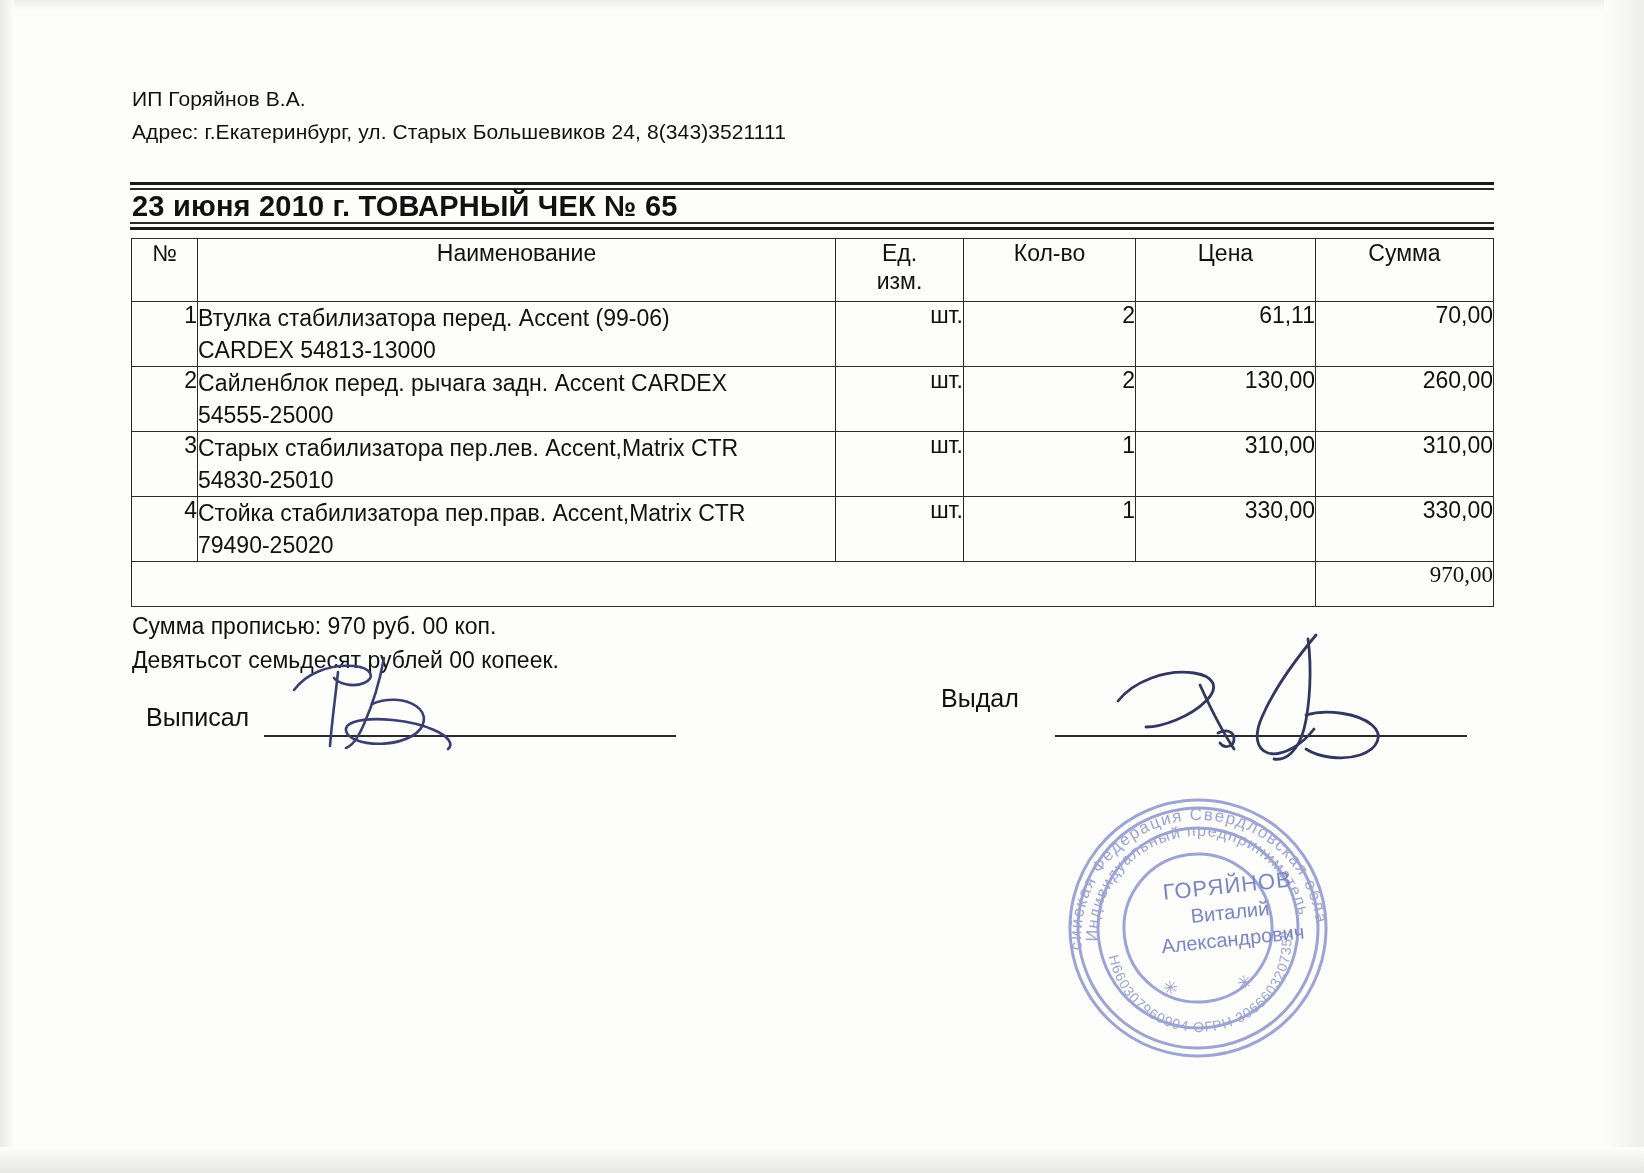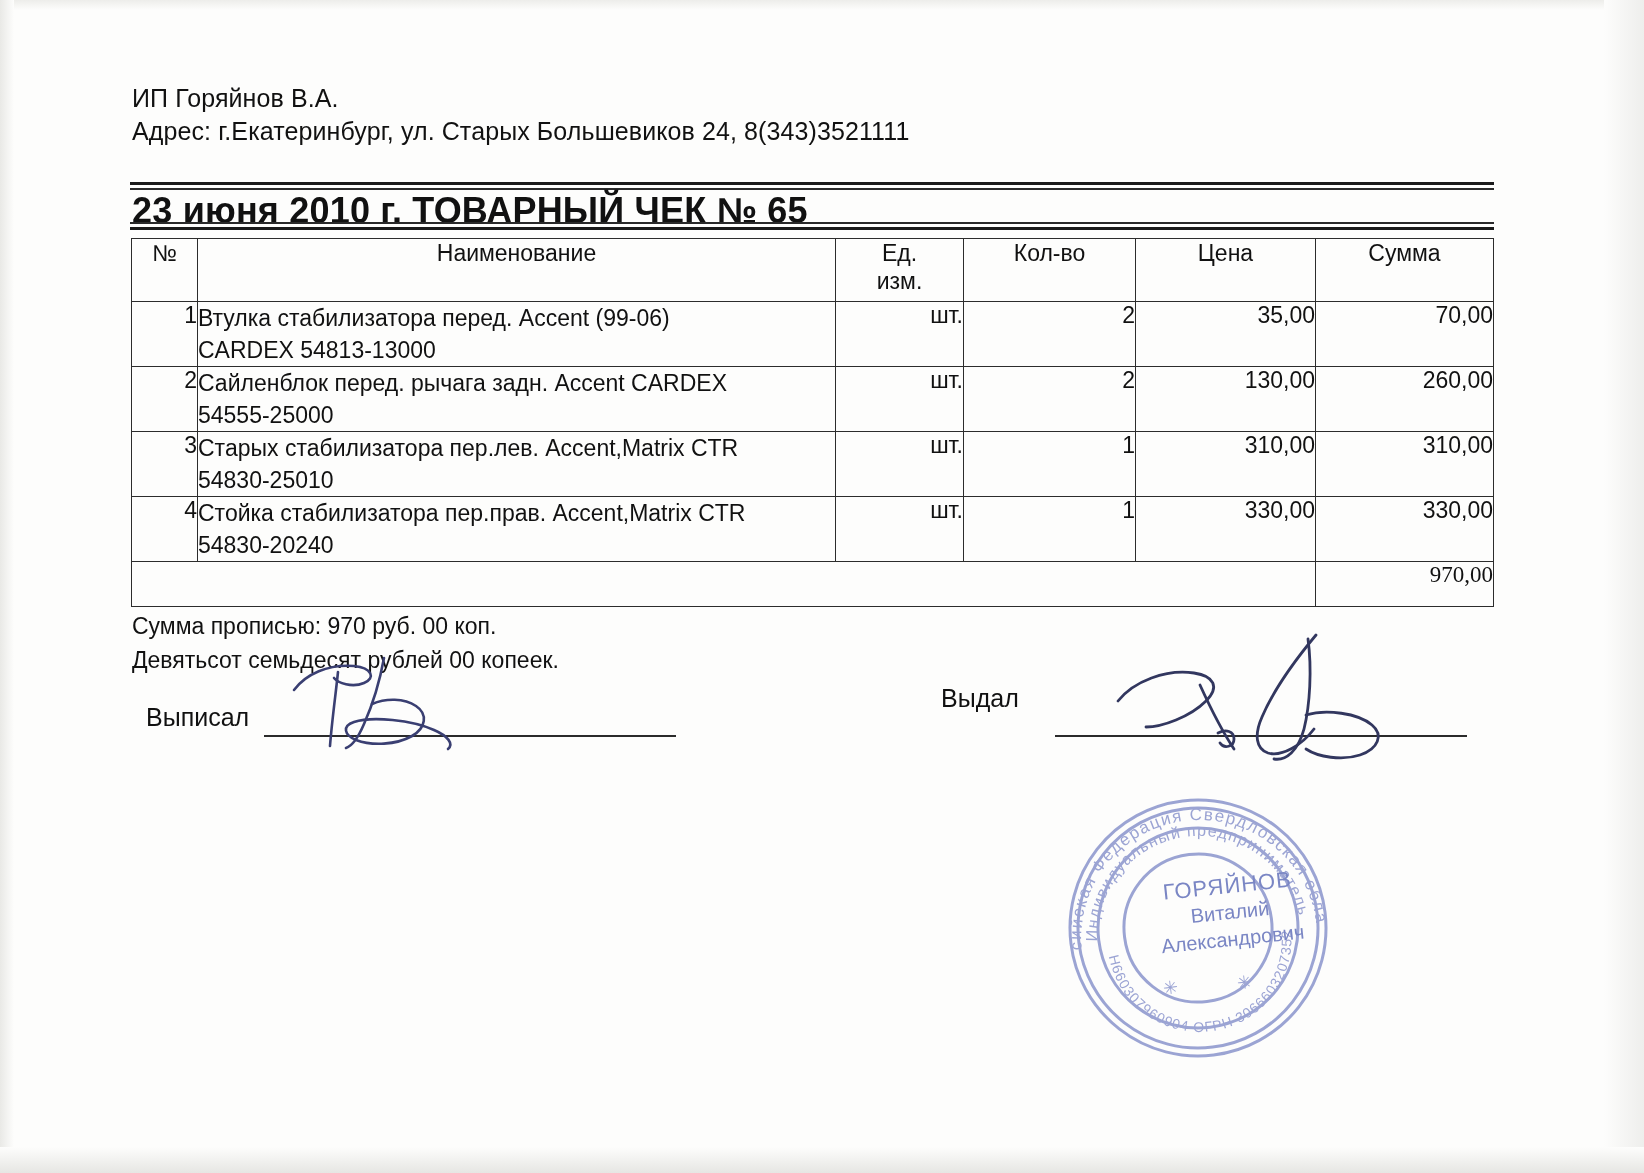--- a/index.html
+++ b/index.html
@@ -43,40 +43,40 @@
     background: linear-gradient(to left, #eeeeec, #fdfdfc);
   }
 
   .header-block {
     position: absolute;
     left: 132px;
     top: 82px;
     width: 1200px;
   }
   .header-line {
-    font-size: 25px;
+    font-size: 21px;
     line-height: 33px;
     letter-spacing: 0.1px;
     white-space: nowrap;
   }
 
   .rule-group {
     position: absolute;
     left: 130px;
     width: 1364px;
   }
   .rule-thin { height: 2px; background: #2a2a2a; }
   .rule-thick { height: 3px; background: #1a1a1a; }
   .rule-gap { height: 3px; }
 
   .doc-title {
     position: absolute;
     left: 132px;
     top: 190px;
-    font-size: 36px;
+    font-size: 29px;
     font-weight: bold;
     letter-spacing: 0.2px;
     white-space: nowrap;
   }
 
   table.receipt {
     position: absolute;
     left: 131px;
     top: 238px;
     width: 1362px;
@@ -247,21 +247,21 @@
     </thead>
     <tbody>
       <tr>
         <td class="c-num">1</td>
         <td class="c-name">
           <div>Втулка стабилизатора перед. Accent (99-06)</div>
           <div>CARDEX 54813-13000</div>
         </td>
         <td class="c-unit">шт.</td>
         <td class="c-qty">2</td>
-        <td class="c-price">35,00</td>
+        <td class="c-price">61,11</td>
         <td class="c-sum">70,00</td>
       </tr>
       <tr>
         <td class="c-num">2</td>
         <td class="c-name">
           <div>Сайленблок перед. рычага задн. Accent CARDEX</div>
           <div>54555-25000</div>
         </td>
         <td class="c-unit">шт.</td>
         <td class="c-qty">2</td>
@@ -276,21 +276,21 @@
         </td>
         <td class="c-unit">шт.</td>
         <td class="c-qty">1</td>
         <td class="c-price">310,00</td>
         <td class="c-sum">310,00</td>
       </tr>
       <tr>
         <td class="c-num">4</td>
         <td class="c-name">
           <div>Стойка стабилизатора пер.прав. Accent,Matrix CTR</div>
-          <div>54830-20240</div>
+          <div>79490-25020</div>
         </td>
         <td class="c-unit">шт.</td>
         <td class="c-qty">1</td>
         <td class="c-price">330,00</td>
         <td class="c-sum">330,00</td>
       </tr>
       <tr class="total-row">
         <td class="total-blank-left" colspan="5"></td>
         <td class="c-total">970,00</td>
       </tr>

